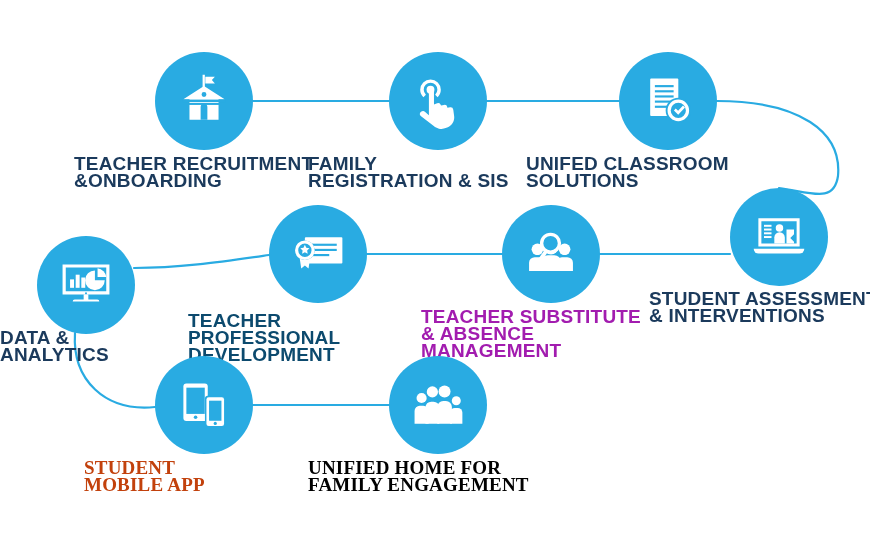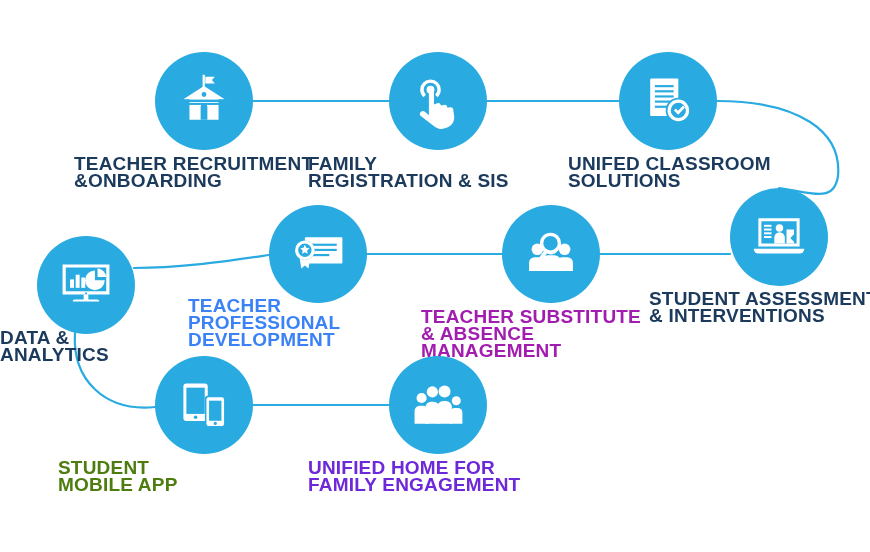--- a/index.html
+++ b/index.html
@@ -102,21 +102,21 @@
     <rect x="18" y="15" width="20" height="2.3" fill="#29ABE2"></rect>
     <rect x="18" y="20.5" width="20" height="2.3" fill="#29ABE2"></rect>
     <rect x="18" y="26" width="20" height="2.3" fill="#29ABE2"></rect>
     <rect x="18" y="31.5" width="20" height="2.3" fill="#29ABE2"></rect>
     <rect x="18" y="37" width="13" height="2.3" fill="#29ABE2"></rect>
     <circle cx="43" cy="42" r="13.5" fill="#29ABE2"></circle>
     <path d="M43 30.5 a11.5 11.5 0 1 1 0 23 a11.5 11.5 0 0 1 0-23 z m0 3.4 a8.1 8.1 0 1 0 0 16.2 a8.1 8.1 0 0 0 0-16.2 z"></path>
     <path d="M38.3 42.2 l1.9-2.1 l2.6 2.4 l5.2-5.6 l2.1 1.9 l-7.2 7.8 z"></path>
   </svg>
         </div>
-        <div class="node-label" style="left: 568px; top: 155px; width: 260px; color: rgb(27, 58, 92);">UNIFED CLASSROOM
+        <div class="node-label" style="left: 526px; top: 155px; width: 260px; color: rgb(27, 58, 92);">UNIFED CLASSROOM
 SOLUTIONS</div>
       </div>
       <div class="node">
         <div class="node-circle" style="left: 730px; top: 188px; width: 98px; height: 98px; background: rgb(41, 171, 226);">
           <svg viewBox="0 0 64 64" fill="#ffffff" class="node-icon" width="60" height="60">
     <path d="M10 12 h44 v30 H10 z M13.2 15.2 v23.6 h37.6 V15.2 z"></path>
     <rect x="16" y="19" width="8" height="2.1"></rect>
     <rect x="16" y="23" width="8" height="2.1"></rect>
     <rect x="16" y="27" width="8" height="2.1"></rect>
     <rect x="16" y="31" width="8" height="2.1"></rect>
@@ -153,21 +153,21 @@
     <rect x="18" y="14" width="40" height="28" rx="1"></rect>
     <rect x="26" y="21" width="26" height="2.3" fill="#29ABE2"></rect>
     <rect x="26" y="26.5" width="26" height="2.3" fill="#29ABE2"></rect>
     <rect x="26" y="32" width="18" height="2.3" fill="#29ABE2"></rect>
     <path d="M12.5 36.5 l5.5-3 l5.5 3 l-1.6 11 l-3.9-3.2 l-3.9 3.2 z"></path>
     <circle cx="18" cy="28" r="10.5" fill="#29ABE2"></circle>
     <path d="M18 17.5 a10.5 10.5 0 1 1 0 21 a10.5 10.5 0 0 1 0-21 z m0 3.4 a7.1 7.1 0 1 0 0 14.2 a7.1 7.1 0 0 0 0-14.2 z"></path>
     <path d="M18 22.2 l1.5 3.1 l3.4 0.5 l-2.5 2.4 l0.6 3.4 l-3-1.6 l-3 1.6 l0.6-3.4 l-2.5-2.4 l3.4-0.5 z"></path>
   </svg>
         </div>
-        <div class="node-label" style="left: 188px; top: 297px; width: 260px; color: #3b82f6;">TEACHER
+        <div class="node-label" style="left: 188px; top: 312px; width: 260px; color: #0c4a6e;">TEACHER
 PROFESSIONAL
 DEVELOPMENT</div>
       </div>
       <div class="node">
         <div class="node-circle" style="left: 37px; top: 236px; width: 98px; height: 98px; background: rgb(41, 171, 226);">
           <svg viewBox="0 0 64 64" fill="#ffffff" class="node-icon" width="60" height="60">
     <path d="M7 10 h50 v32 H7 z M10.4 13.4 v25.2 h43.2 V13.4 z"></path>
     <rect x="15" y="26" width="4.2" height="9"></rect>
     <rect x="21" y="21" width="4.2" height="14"></rect>
     <rect x="27" y="24" width="4.2" height="11"></rect>
@@ -186,34 +186,34 @@
           <svg viewBox="0 0 64 64" fill="#ffffff" class="node-icon" width="60" height="60">
     <rect x="10" y="9" width="26" height="40" rx="3.2"></rect>
     <rect x="13.2" y="13.5" width="19.6" height="28" fill="#29ABE2"></rect>
     <circle cx="23" cy="45" r="1.9" fill="#29ABE2"></circle>
     <rect x="33" y="22" width="22" height="34" rx="3" fill="#29ABE2"></rect>
     <rect x="34.6" y="23.6" width="18.8" height="30.8" rx="2.4"></rect>
     <rect x="37.4" y="27.4" width="13.2" height="21.4" fill="#29ABE2"></rect>
     <circle cx="44" cy="51.6" r="1.7" fill="#29ABE2"></circle>
   </svg>
         </div>
-        <div class="node-label" style="left: 58px; top: 459px; width: 260px; color: #4d7c0f;">STUDENT
+        <div class="node-label" style="left: 84px; top: 459px; width: 260px; color: #c2410c; font-family: Liberation Serif, serif;">STUDENT
 MOBILE APP</div>
       </div>
       <div class="node">
         <div class="node-circle" style="left: 389px; top: 356px; width: 98px; height: 98px; background: rgb(41, 171, 226);">
           <svg viewBox="0 0 64 64" fill="#ffffff" class="node-icon" width="60" height="60">
     <circle cx="14.5" cy="24.5" r="5.4"></circle>
     <path d="M7 52 V38.4 a5.6 5.6 0 0 1 5.6-5.6 h3.8 a5.6 5.6 0 0 1 5.6 5.6 V52 z"></path>
     <circle cx="26" cy="18" r="6"></circle>
     <path d="M18.6 52 V34.6 a6.2 6.2 0 0 1 6.2-6.2 h2.4 a6.2 6.2 0 0 1 6.2 6.2 V52 z"></path>
     <circle cx="39" cy="17.5" r="6.4"></circle>
     <path d="M31.2 52 V34.2 a6.4 6.4 0 0 1 6.4-6.4 h2.8 a6.4 6.4 0 0 1 6.4 6.4 V52 z"></path>
     <circle cx="51.5" cy="27.5" r="4.8"></circle>
     <path d="M45 52 V40 a4.9 4.9 0 0 1 4.9-4.9 h3.2 A4.9 4.9 0 0 1 58 40 v12 z"></path>
   </svg>
         </div>
-        <div class="node-label" style="left: 308px; top: 459px; width: 260px; color: #6d28d9;">UNIFIED HOME FOR
+        <div class="node-label" style="left: 308px; top: 459px; width: 260px; color: #000000; font-family: Liberation Serif, serif;">UNIFIED HOME FOR
 FAMILY ENGAGEMENT</div>
       </div>
     </div>
 
 </div>
 
 </body></html>

